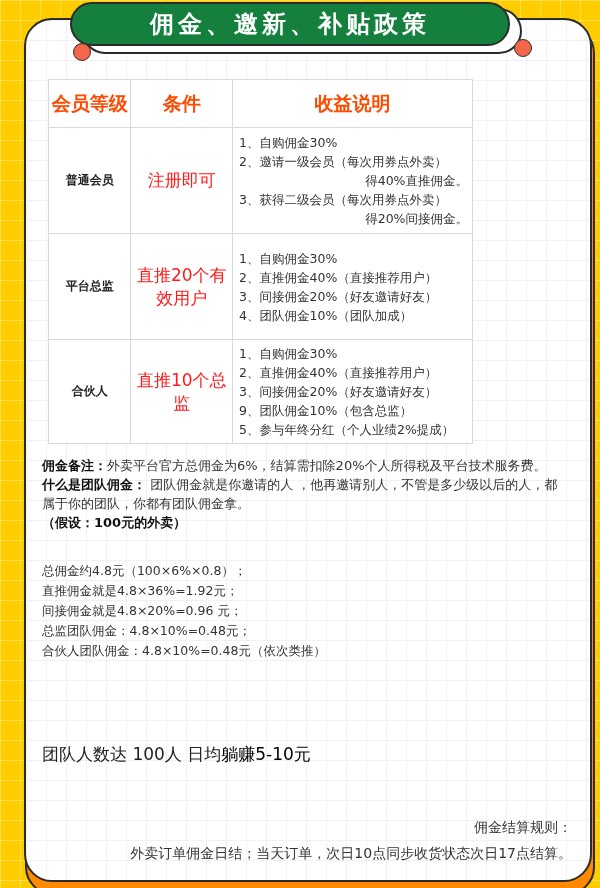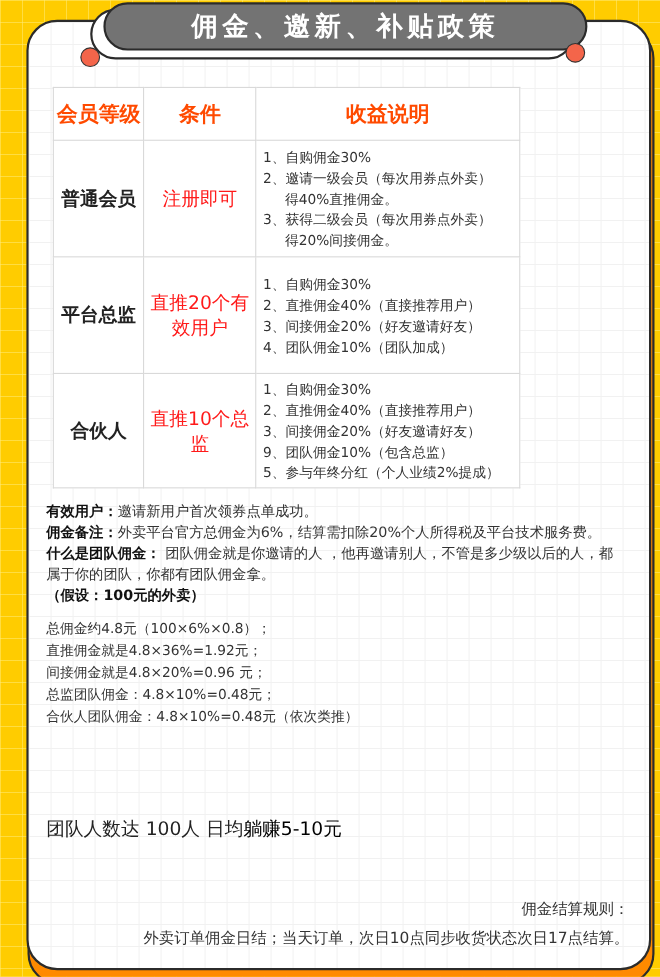--- a/index.html
+++ b/index.html
@@ -24,22 +24,22 @@
         linear-gradient(#f1f1f1 1px, transparent 1px),
         linear-gradient(90deg, #f1f1f1 1px, transparent 1px);
       background-size: 20px 20px;
       border: 2px solid #2b2b2b; border-radius: 28px;
     }
     .title-shadow {
       position: absolute; left: 82px; top: 8px; width: 440px; height: 46px;
       background: #ffffff; border: 2px solid #2b2b2b; border-radius: 24px;
     }
     .title {
-      position: absolute; left: 94px; top: 2px; width: 440px; height: 44px;
-      background: #737373; border: 2px solid #2b2b2b; border-radius: 22px;
+      position: absolute; left: 70px; top: 2px; width: 440px; height: 44px;
+      background: #15803d; border: 2px solid #2b2b2b; border-radius: 22px;
       color: #ffffff; font-size: 24px; font-weight: bold; letter-spacing: 4px;
       display: flex; align-items: center; justify-content: center;
     }
     .dot {
       position: absolute; width: 18px; height: 18px; border-radius: 50%;
       background: #f4654a; border: 1px solid #333;
     }
     .dot.left { left: 73px; top: 43px; }
     .dot.right { left: 514px; top: 39px; }
 
@@ -49,25 +49,25 @@
     }
     table.policy td, table.policy th {
       border: 1px solid #d9d9d9; vertical-align: middle;
     }
     table.policy th {
       height: 48px; color: #ff4a00; font-size: 19px; font-weight: bold; text-align: center;
     }
     .col1 { width: 115px; }
     .col2 { width: 143px; }
     .col3 { width: 247px; }
-    td.level { text-align: center; font-size: 17px; font-weight: bold; color: #222; }
+    td.level { text-align: center; font-size: 12px; font-weight: bold; color: #222; }
     td.cond { text-align: center; font-size: 17px; color: #ff1a1a; }
     td.benefit { font-size: 12.5px; color: #333; padding: 4px 4px 4px 6px; line-height: 19px; }
     td.benefit .line { white-space: nowrap; }
-    td.benefit .indent { padding-left: 20px; }
+    td.benefit .indent { padding-left: 20px; text-align: right; }
     tr.r1 td { height: 106px; }
     tr.r2 td { height: 106px; }
     tr.r3 td { height: 103px; }
 
     .notes {
       position: absolute; left: 42px; top: 456px; width: 520px;
       font-size: 13px; color: #333; line-height: 19px;
     }
     .notes b { color: #111; }
     .calc {
@@ -131,23 +131,20 @@
       <div class="line">3、间接佣金20%（好友邀请好友）</div>
       <div class="line">9、团队佣金10%（包含总监）</div>
       <div class="line">5、参与年终分红（个人业绩2%提成）</div>
     </td>
   </tr>
 </tbody>
   </table>
 
 <div class="notes">
   <div>
-    <b>有效用户：</b><span>邀请新用户首次领券点单成功。</span>
-  </div>
-  <div>
     <b>佣金备注：</b><span>外卖平台官方总佣金为6%，结算需扣除20%个人所得税及平台技术服务费。</span>
   </div>
   <div>
     <b>什么是团队佣金：</b><span> 团队佣金就是你邀请的人 ，他再邀请别人，不管是多少级以后的人，都属于你的团队，你都有团队佣金拿。</span>
   </div>
   <div><b>（假设：100元的外卖）</b></div>
 </div>
 
 <div class="calc">
   <div>总佣金约4.8元（100×6%×0.8）；</div>

